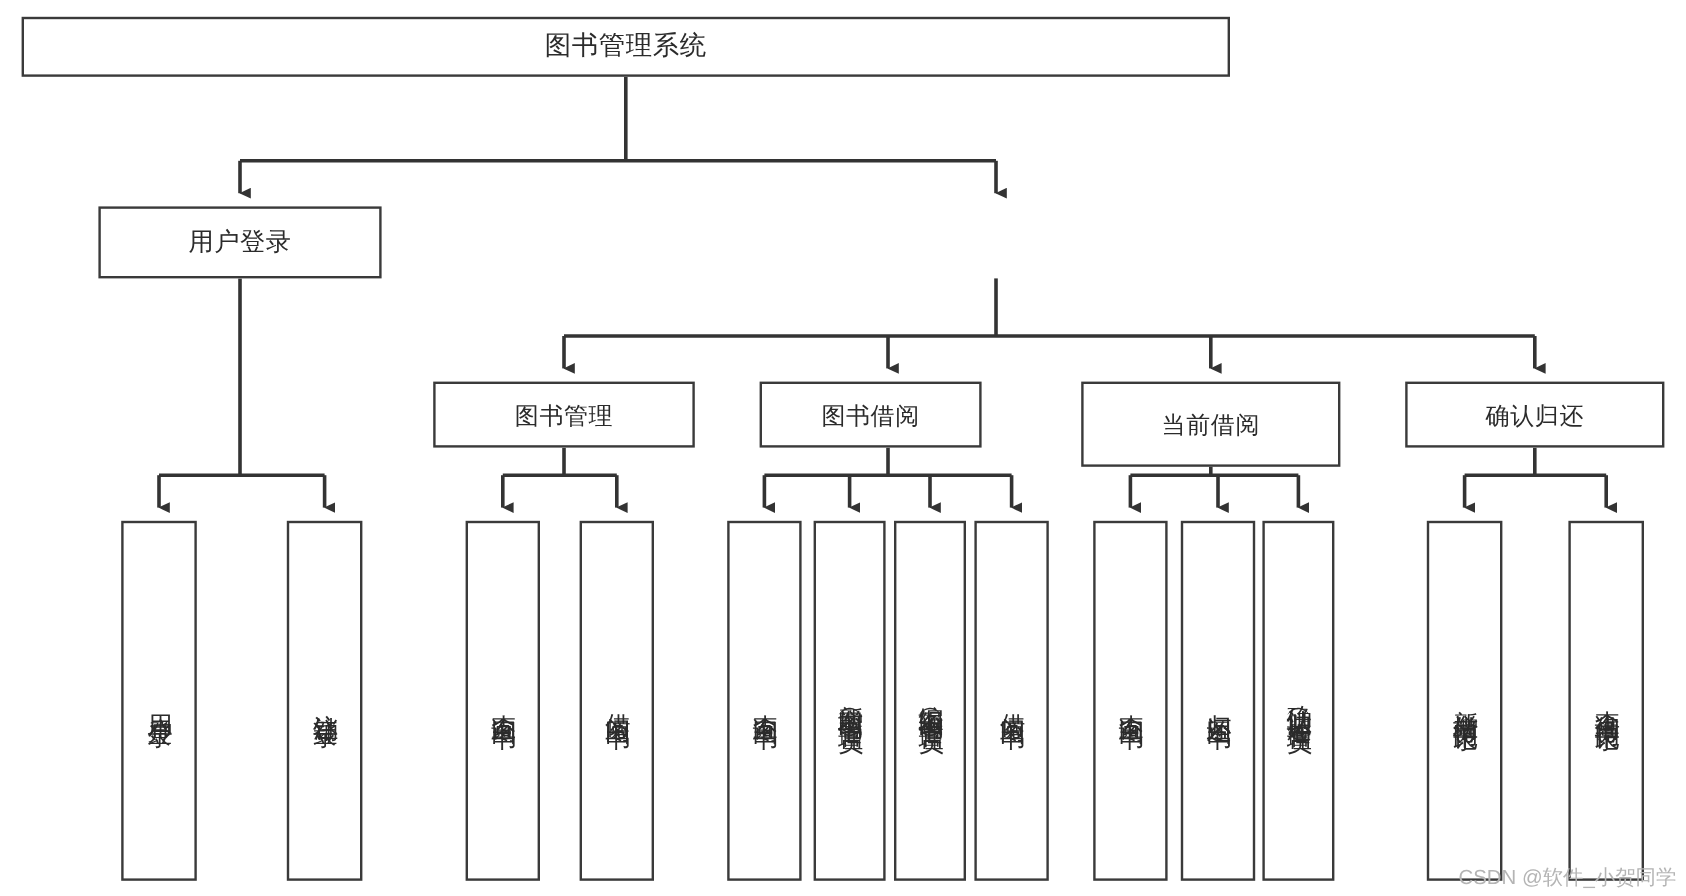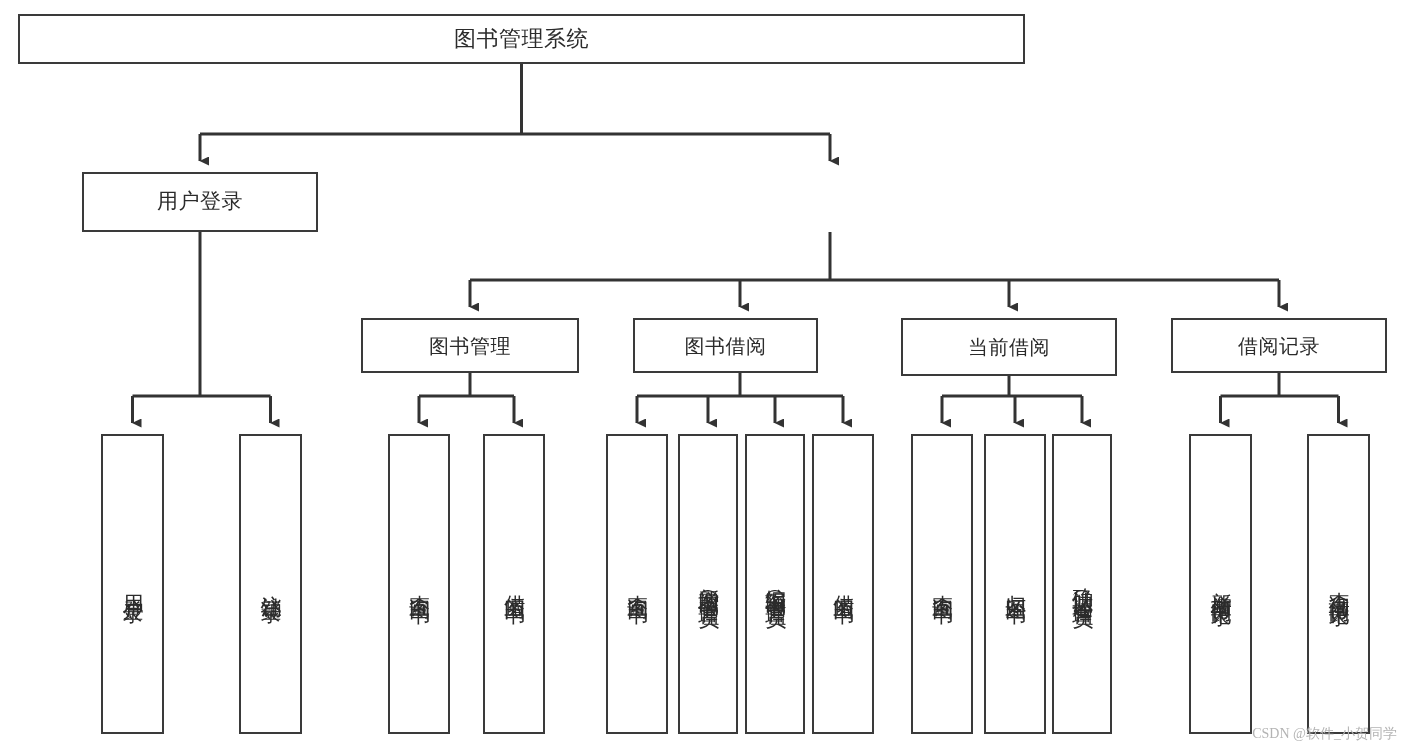--- a/index.html
+++ b/index.html
@@ -59,25 +59,25 @@
     font-size: 21px;
     line-height: 1.32;
     letter-spacing: 3px;
     white-space: nowrap;
     max-height: 100%;
   }
   .watermark {
     position: absolute;
     right: 8px;
     bottom: 4px;
-    font-size: 14px;
+    font-size: 17px;
     color: #b4b4b4;
     z-index: 5;
     white-space: nowrap;
-    font-family: Liberation Serif, serif;
+    font-family: Liberation Sans, sans-serif;
   }
 </style>
 </head>
 <body>
 
 <div id="canvas">
 
   <svg id="edges" viewBox="0 0 1405 747" xmlns="http://www.w3.org/2000/svg">
     <defs>
       <marker id="arrowhead" markerWidth="9" markerHeight="10" refX="4.5" refY="9" orient="auto" markerUnits="userSpaceOnUse">
@@ -131,26 +131,26 @@
 
 
   <div class="node level3" style="left:361px;top:318px;width:218px;height:55px;">
     <span class="node-label">图书管理</span>
   </div>
 
   <div class="node level3" style="left:633px;top:318px;width:185px;height:55px;">
     <span class="node-label">图书借阅</span>
   </div>
 
-  <div class="node level3" style="left:901px;top:318px;width:216px;height:58px;">
+  <div class="node level3" style="left:901px;top:318px;width:216px;height:71px;">
     <span class="node-label">当前借阅</span>
   </div>
 
   <div class="node level3" style="left:1171px;top:318px;width:216px;height:55px;">
-    <span class="node-label">借阅记录</span>
+    <span class="node-label">确认归还</span>
   </div>
 
   <div class="node leaf" style="left:101px;top:434px;width:63px;height:300px;">
     <span class="node-label">用户登录</span>
   </div>
 
   <div class="node leaf" style="left:239px;top:434px;width:63px;height:300px;">
     <span class="node-label">注销登录</span>
   </div>
 

